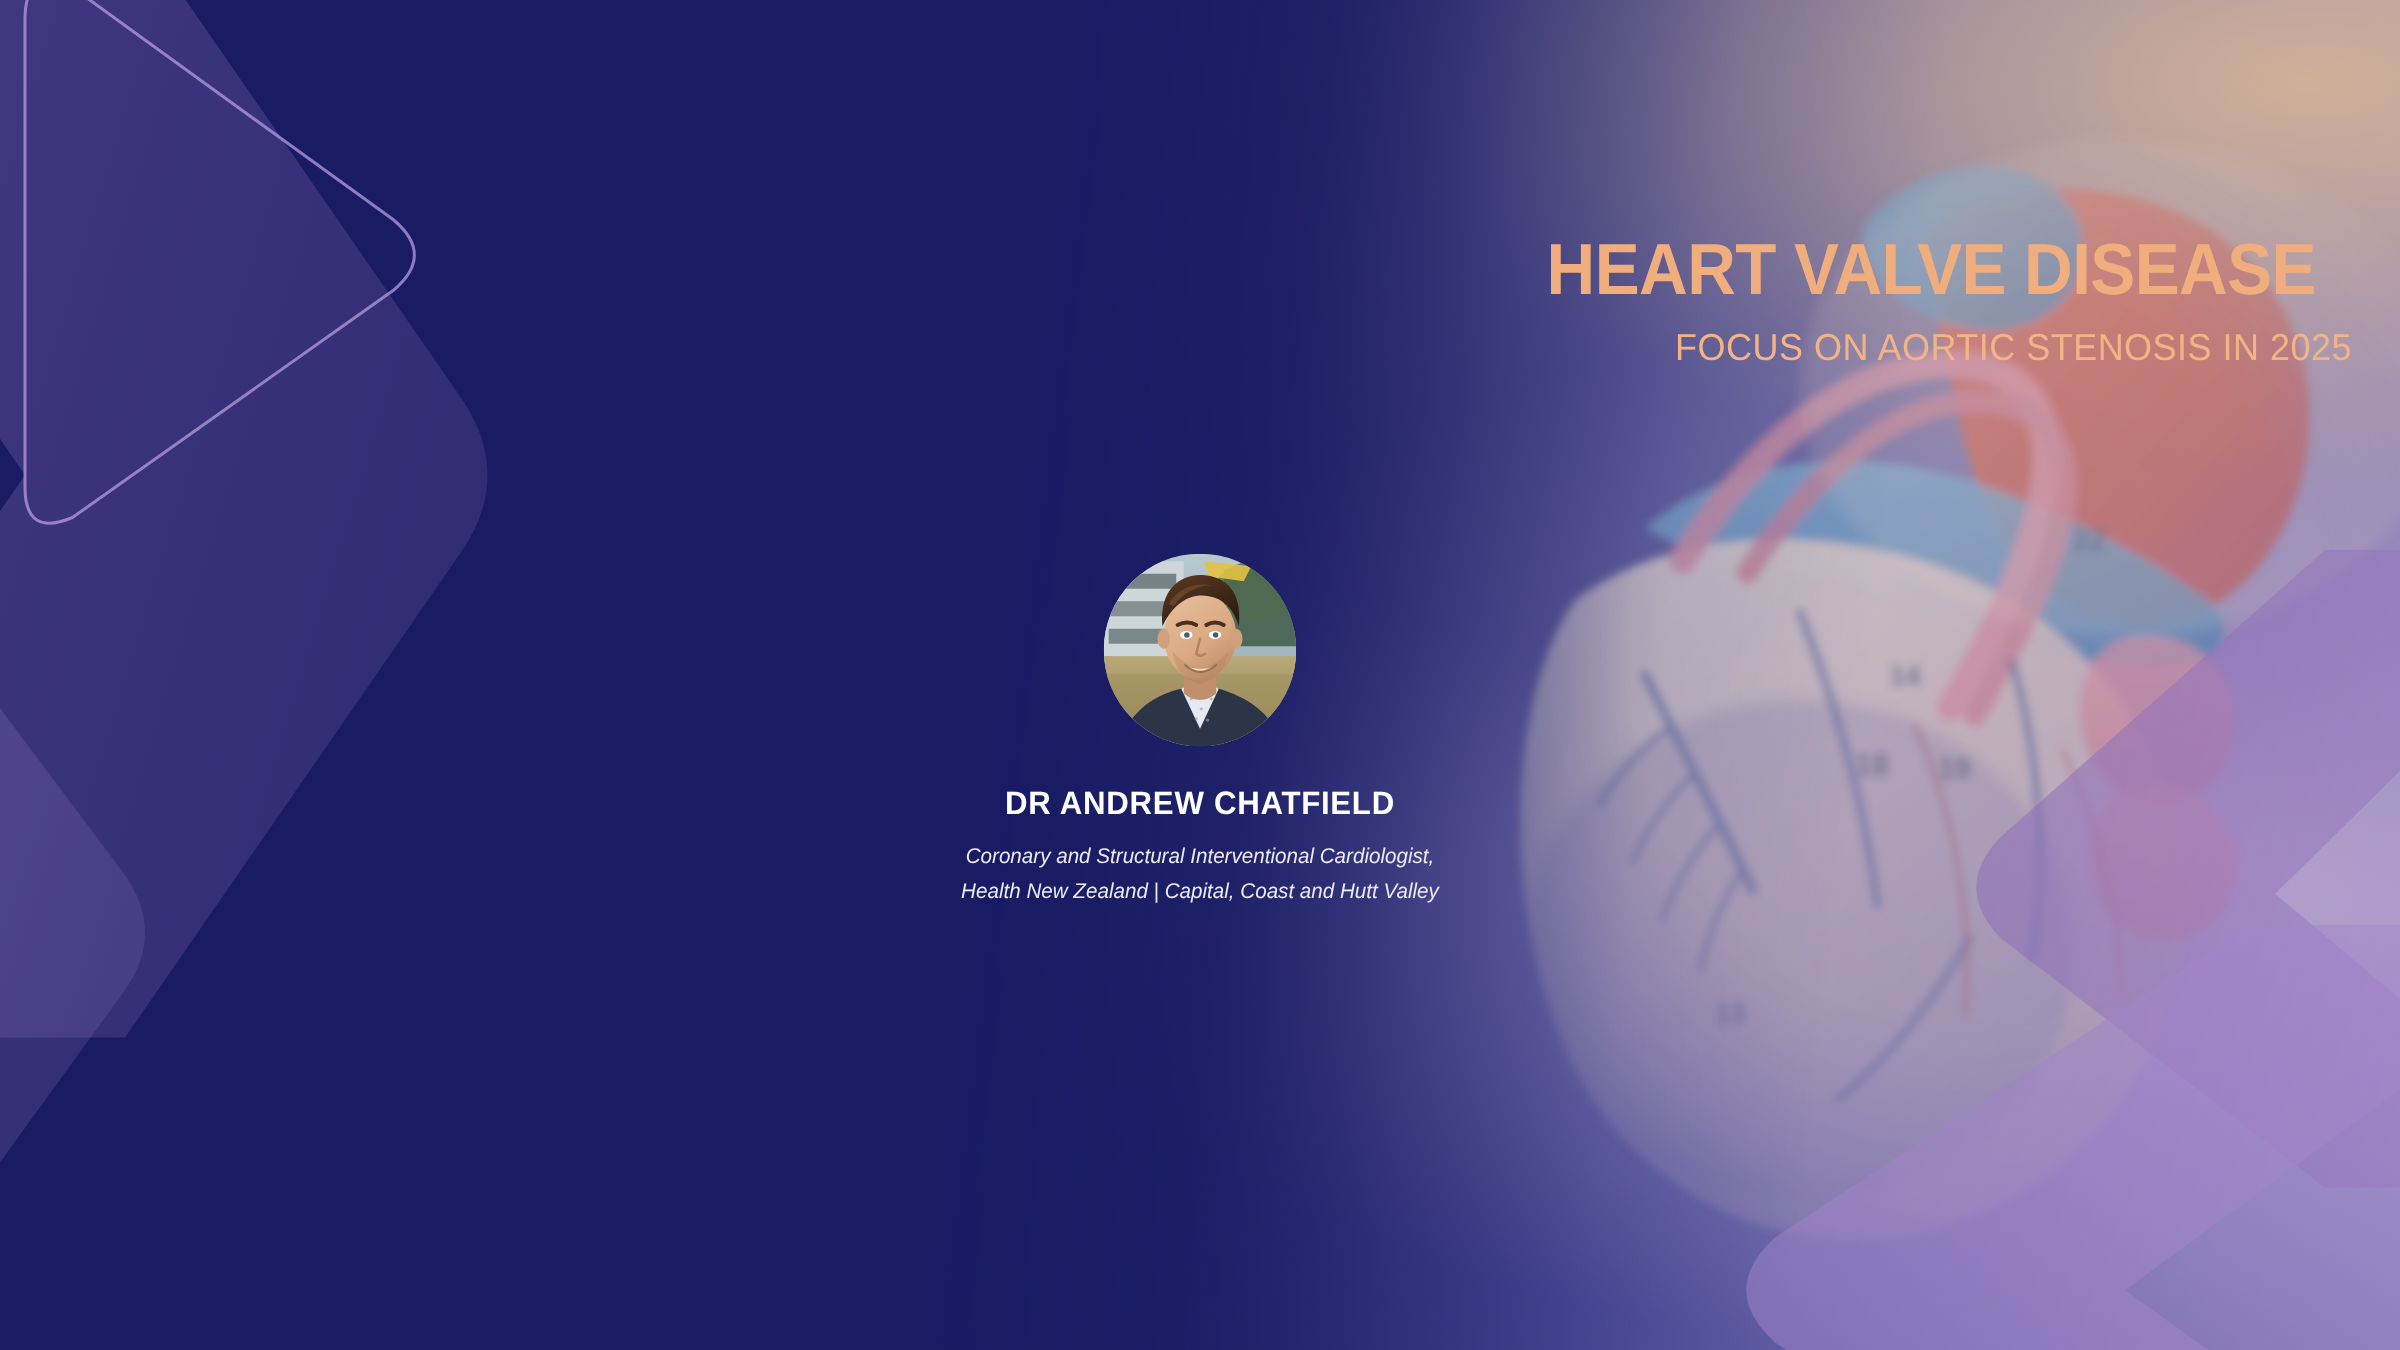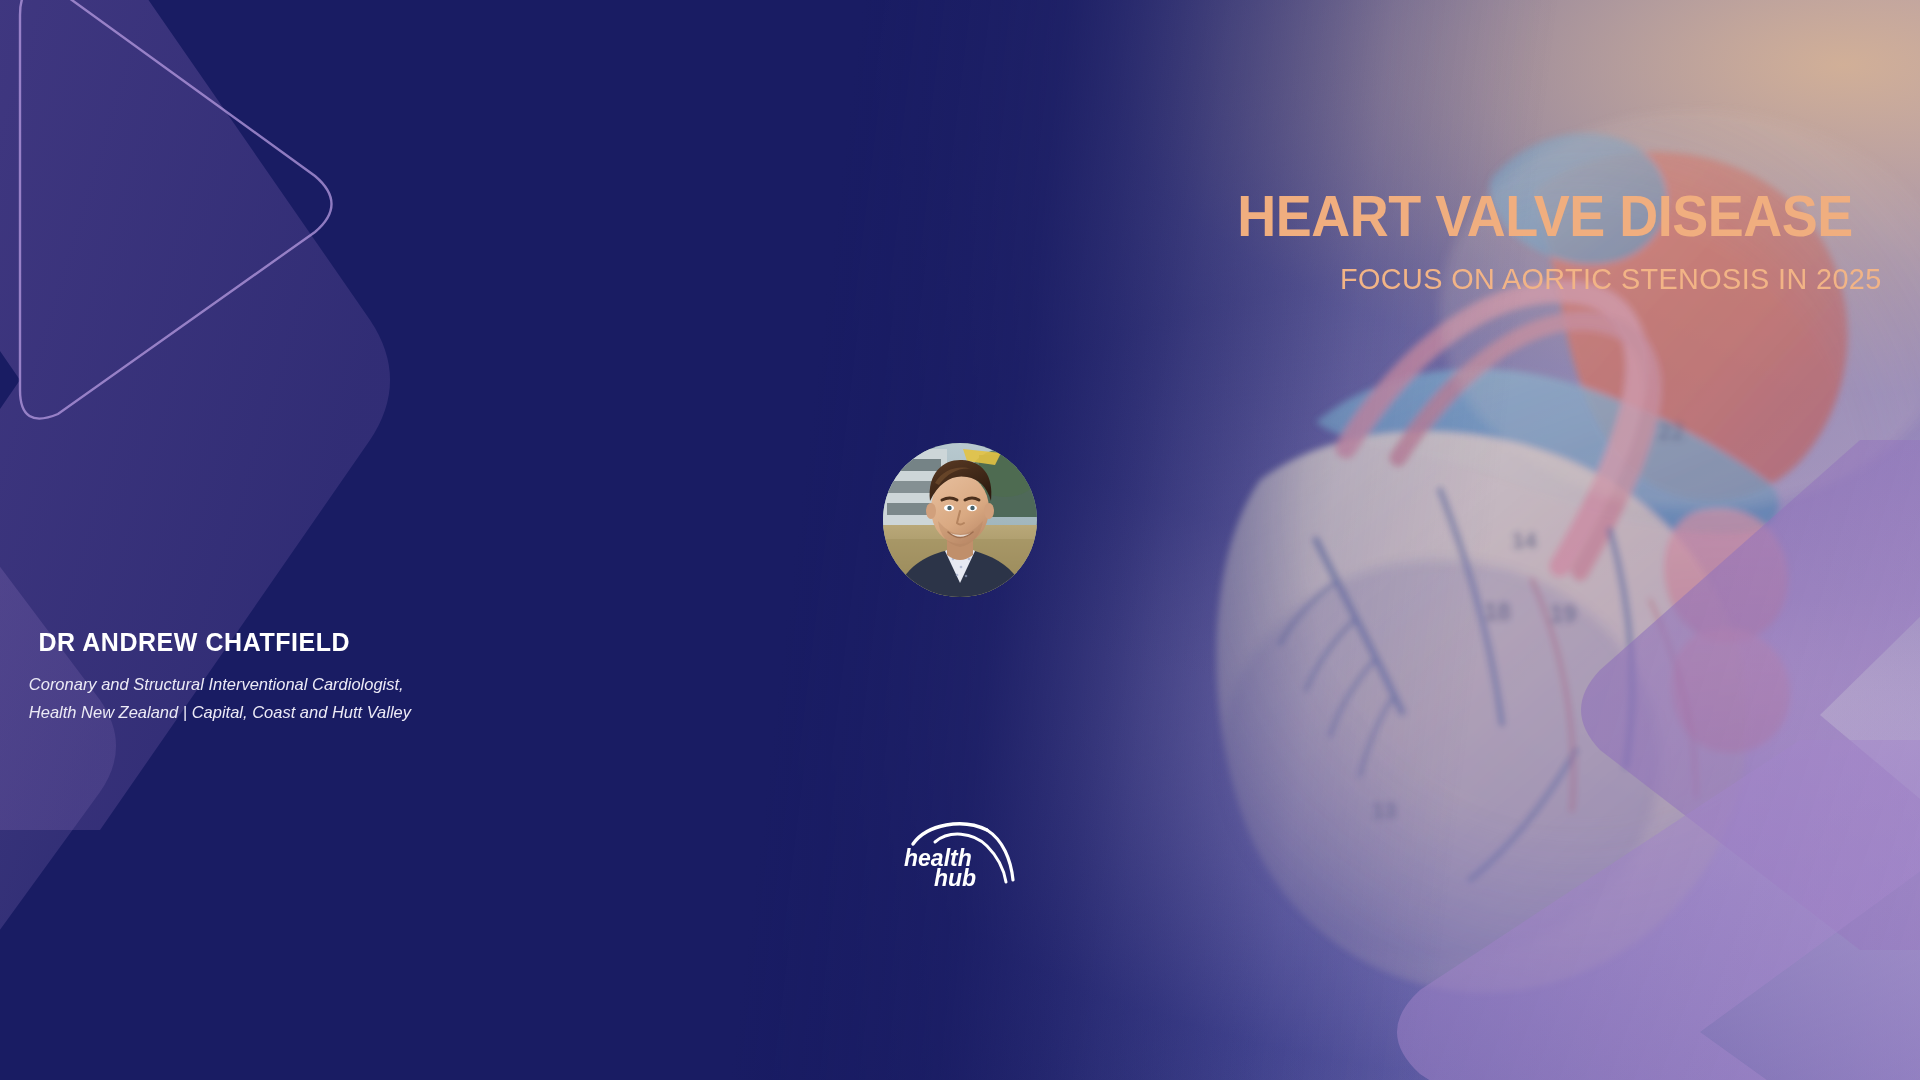--- a/index.html
+++ b/index.html
@@ -83,21 +83,21 @@
     color:#f2b486;
     transform:scaleX(0.96);
     transform-origin:center;
     white-space:nowrap;
   }
 
   
   .presenter {
     position:absolute;
     left:0; right:0; top:443px;
-    text-align:left;
+    text-align:center;
   }
   .avatar {
     width:154px; height:154px;
     margin:0 auto;
     border-radius:50%;
     overflow:hidden;
     position:relative;
     background:#2b3a4a;
   }
   .avatar svg { width:100%; height:100%; display:block; }
@@ -351,27 +351,14 @@
     </div>
 
     <div class="presenter-name">DR ANDREW CHATFIELD</div>
 
     <div class="presenter-role">
       <span class="line">Coronary and Structural Interventional Cardiologist,</span>
       <span class="line">Health New Zealand | Capital, Coast and Hutt Valley</span>
     </div>
   </div>
 
-  <div class="logo">
-    <div class="logo-inner">
-      <svg viewBox="0 0 118 70">
-
-        <path d="M12 26 C26 6 62 0 86 12" stroke="#ffffff" stroke-width="3.4" fill="none" stroke-linecap="round"></path>
-        <path d="M86 12 C102 22 110 42 112 62" stroke="#ffffff" stroke-width="3.2" fill="none" stroke-linecap="round"></path>
-        <path d="M34 24 C48 12 72 14 86 28 C98 40 103 52 105 64" stroke="#ffffff" stroke-width="3" fill="none" stroke-linecap="round"></path>
-
-        <text x="3" y="48" font-family="Liberation Sans, sans-serif" font-size="23" font-weight="700" font-style="italic" fill="#ffffff">health</text>
-        <text x="33" y="68" font-family="Liberation Sans, sans-serif" font-size="23" font-weight="700" font-style="italic" fill="#ffffff">hub</text>
-      </svg>
-    </div>
-  </div>
 
 </div>
 
 </body></html>

